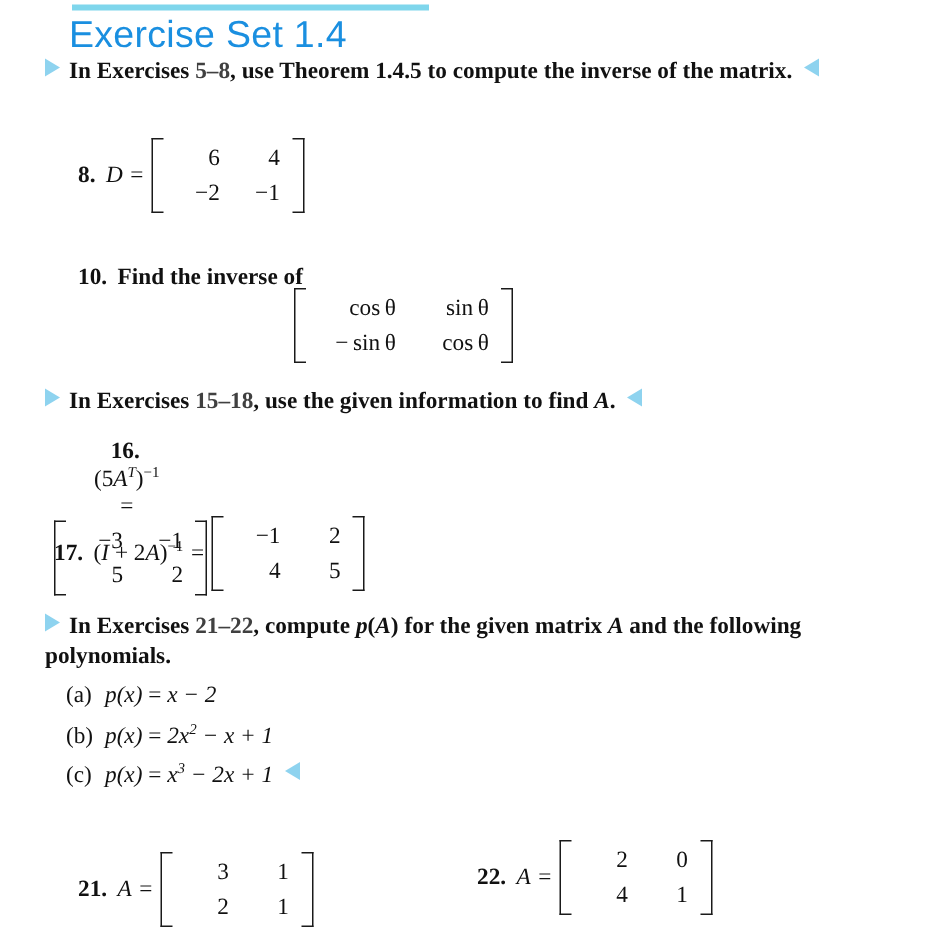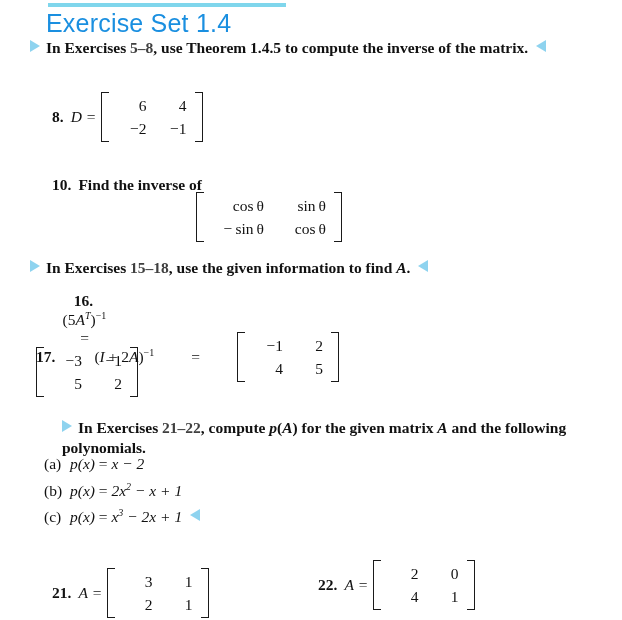--- a/index.html
+++ b/index.html
@@ -232,41 +232,41 @@
         </span>
         <span class="mtx-row">
           <span class="mtx-cell">5</span>
           <span class="mtx-cell">2</span>
         </span>
       </span>
       <span class="brk brk-r"></span>
     </span>
   </div>
 
-  <div class="problem" style="left:36px; top:332px;gap:32px;">
+  <div class="problem" style="left:36px; top:344px;">
     <span class="prob-num">17.</span>
     <span class="prob-lhs"><span class="upr">(</span><span>I</span><span class="upr"> + 2</span><span>A</span><span class="upr">)</span><sup class="upr">−1</sup></span>
     <span class="eq">=</span>
     <span class="matrix">
       <span class="brk brk-l"></span>
       <span class="mtx-rows">
         <span class="mtx-row">
           <span class="mtx-cell">−1</span>
           <span class="mtx-cell">2</span>
         </span>
         <span class="mtx-row">
           <span class="mtx-cell">4</span>
           <span class="mtx-cell">5</span>
         </span>
       </span>
       <span class="brk brk-r"></span>
     </span>
   </div>
 
-  <div class="instruction" style="left:30px; top:418px; width:540px;margin-left:32px;">
+  <div class="instruction" style="left:30px; top:408px; width:540px;">
     <span class="tri tri-right"></span><span>In Exercises </span><span class="rng">21–22</span><span>, compute </span><span class="it">p</span><span>(</span><span class="it">A</span><span>) for the given matrix </span><span class="it">A</span><span> and the following polynomials.</span>
   </div>
 
   <div class="poly" style="left:44px; top:455px;">
     <span class="lbl">(a)</span><span class="expr">p</span><span class="expr">(x)</span><span> = </span><span class="expr">x</span><span class="expr"> − 2</span>
   </div>
 
   <div class="poly" style="left:44px; top:481px;">
     <span class="lbl">(b)</span><span class="expr">p</span><span class="expr">(x)</span><span> = </span><span class="expr">2x</span><sup>2</sup><span class="expr"> − x + 1</span>
   </div>

